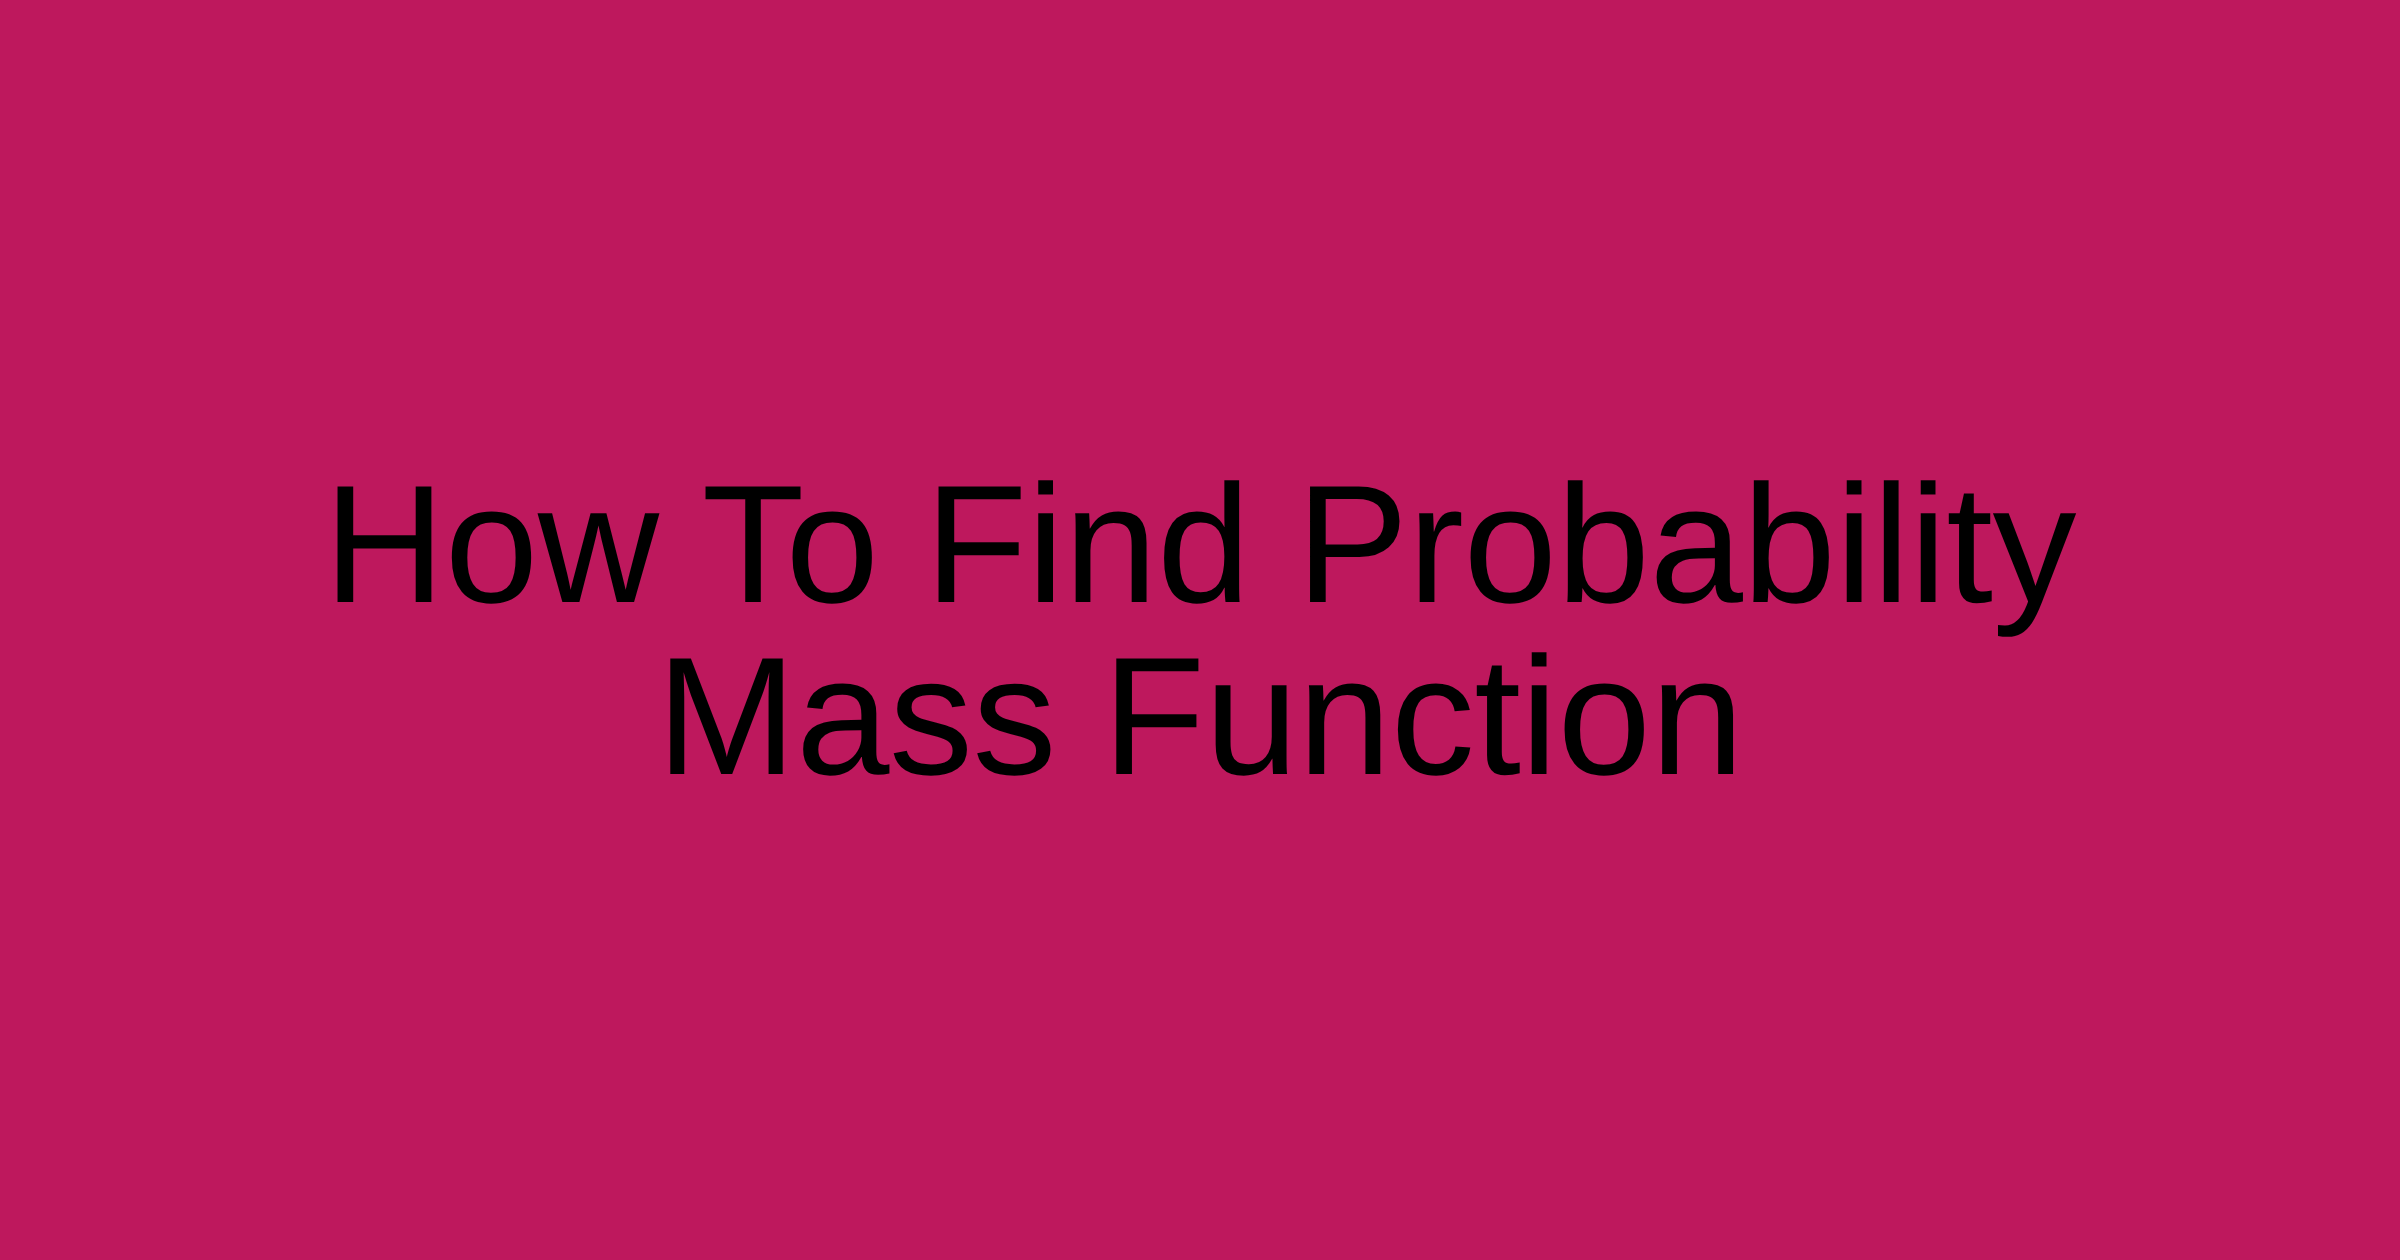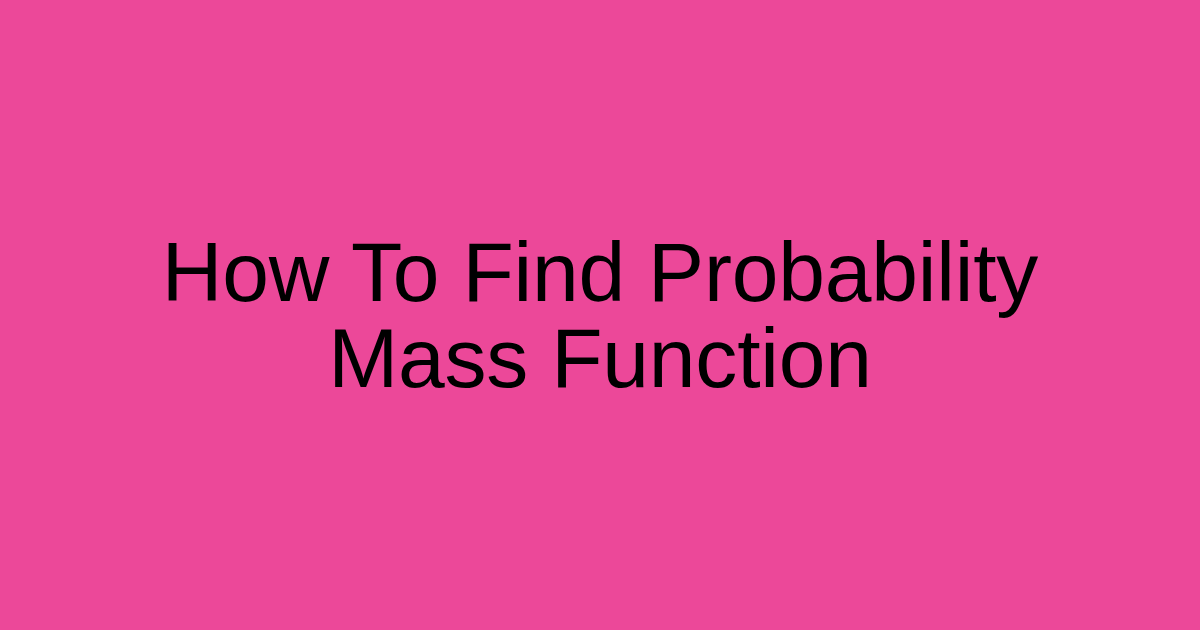--- a/index.html
+++ b/index.html
@@ -41,18 +41,18 @@
     letter-spacing: -0.2px;
     color: #000000;
     text-align: center;
     white-space: pre-line;
     word-wrap: break-word;
   }
 </style>
 </head>
 <body style="background: rgb(255, 255, 255);">
 
-<div class="title-card" style="background: #ec4899;">
+<div class="title-card" style="background: #be185d;">
   <div class="title-block">
     <h1 class="title-heading" style="color: rgb(0, 0, 0);">How To Find Probability
 Mass Function</h1>
   </div>
 </div>
 
 </body></html>

